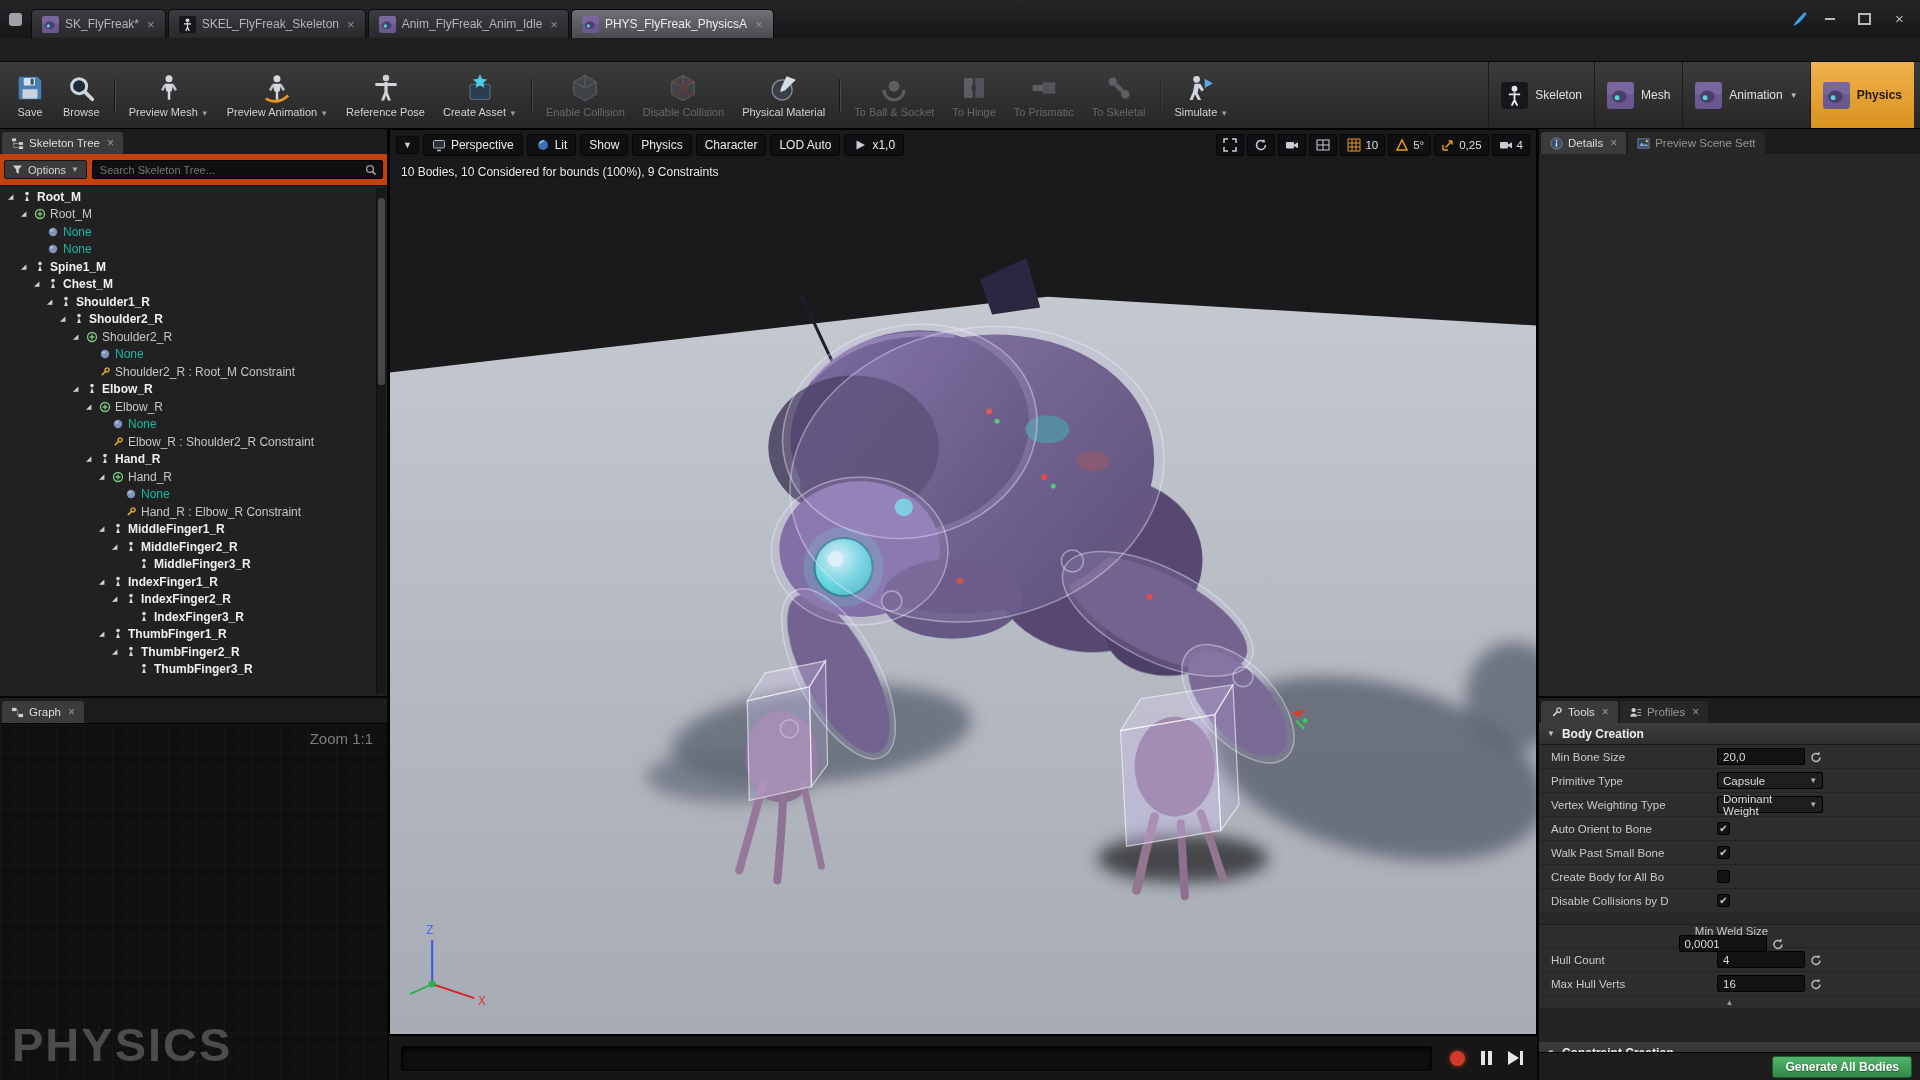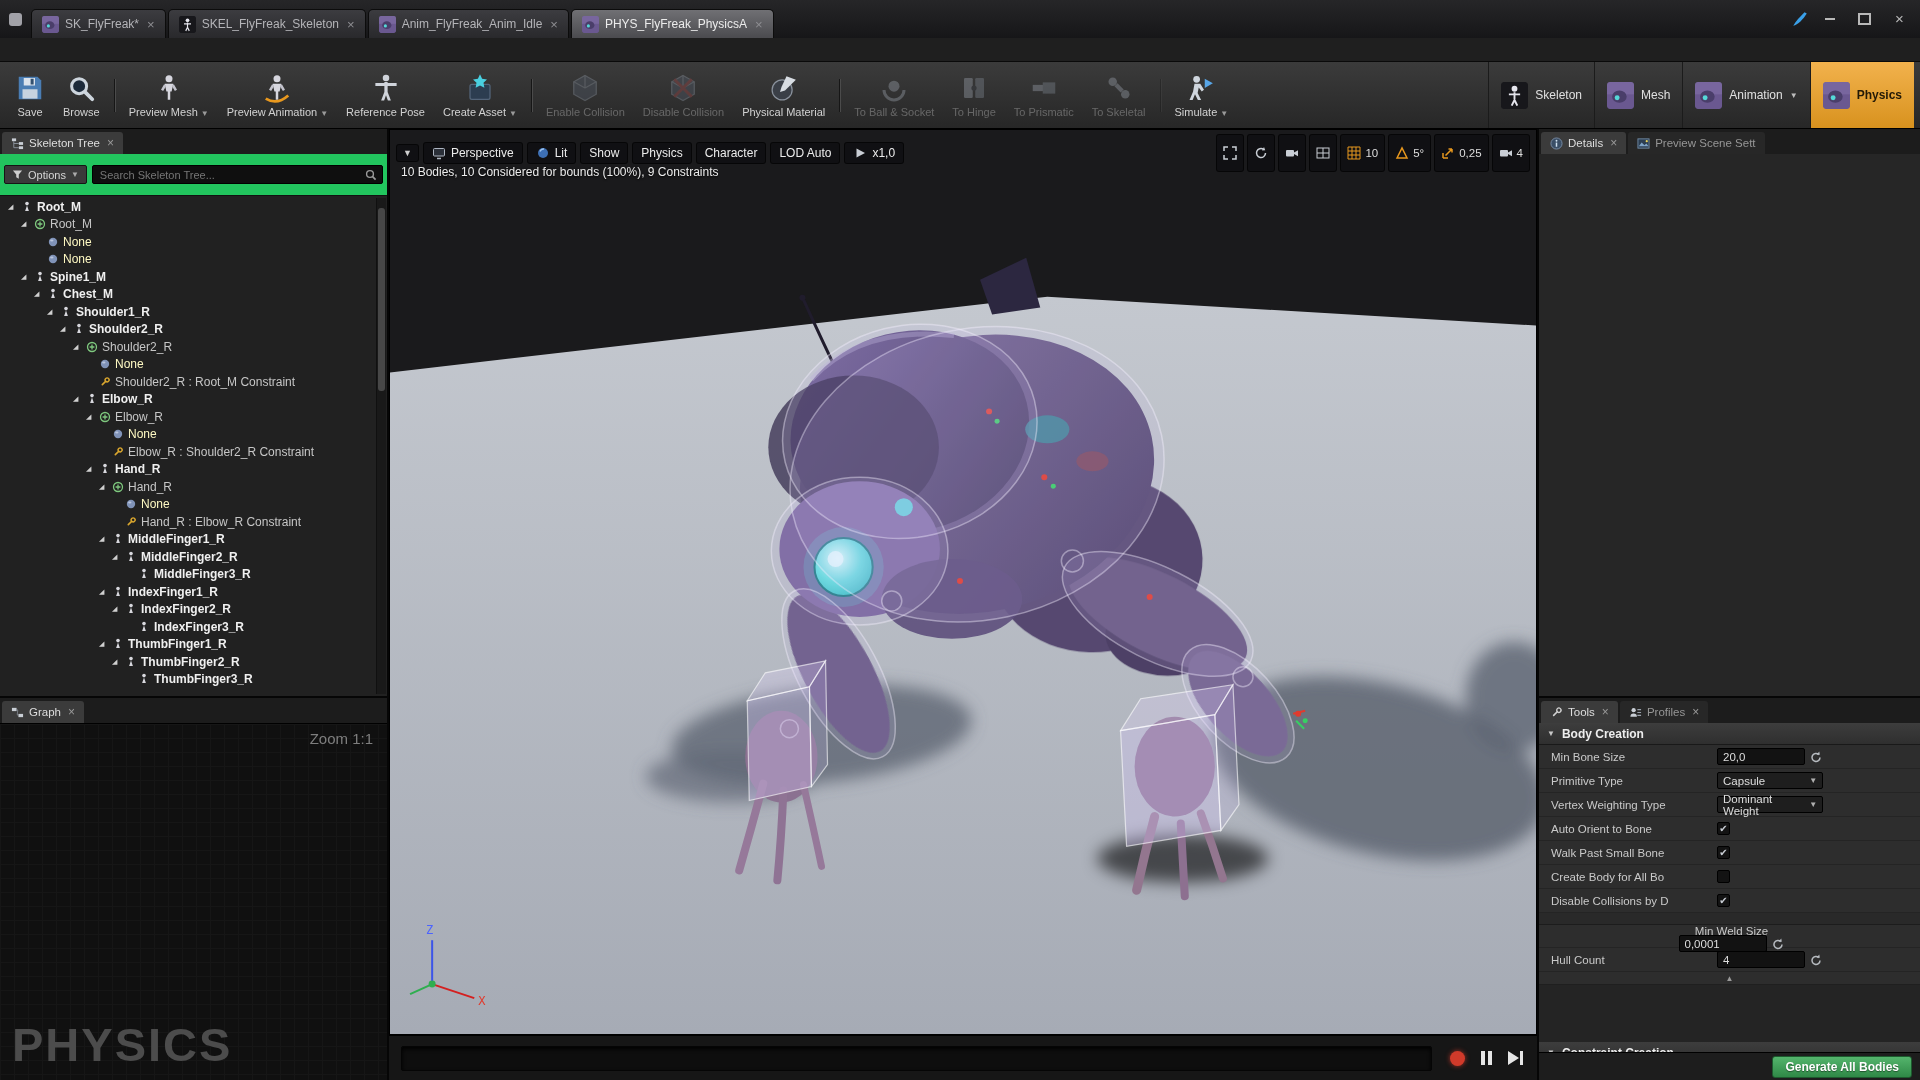--- a/index.html
+++ b/index.html
@@ -61,42 +61,42 @@
 
   .ptabs{height:25px;background:#1c1c1c;display:flex;align-items:flex-end;padding:0 2px;gap:2px;flex:0 0 auto;}
   .ptab{display:flex;align-items:center;gap:5px;background:#3b3b3b;color:#dedede;padding:3px 9px;height:22px;
     border-radius:3px 3px 0 0;font-size:11.5px;white-space:nowrap;overflow:hidden;max-width:170px;}
   .ptab.inactive{background:#272727;color:#969696;margin-top:15px;}
   .ptab .pticon{width:13px;height:13px;flex:0 0 auto;display:inline-flex;}
   .ptab .pticon svg{width:100%;height:100%;}
   .ptab .pclose{color:#9a9a9a;font-size:12px;margin-left:2px;}
 
   
-  .options-row{height:42px;display:flex;align-items:center;gap:5px;background:#22c55e;border-bottom:1px solid #121212;padding:0 4px;flex:0 0 auto;}
+  .options-row{height:32px;display:flex;align-items:center;gap:5px;background:#c2410c;border-bottom:1px solid #121212;padding:0 4px;flex:0 0 auto;}
   .options-btn{display:flex;align-items:center;gap:5px;height:19px;padding:0 7px;background:#3a3a3a;border:1px solid #151515;border-radius:2px;font-size:11px;color:#d6d6d6;}
   .options-btn .oicon{width:11px;height:11px;display:inline-flex;}
   .options-btn .oicon svg{width:100%;height:100%;}
   .odd{font-size:8px;color:#aaa;}
   .search-box{flex:1;display:flex;align-items:center;gap:4px;height:19px;background:#0f0f0f;border:1px solid #000;border-radius:2px;padding:0 5px;}
   .search-box input{flex:1;min-width:0;background:transparent;border:none;outline:none;color:#c2c2c2;font:11px "Liberation Sans",sans-serif;}
   .search-box input::placeholder{color:#767676;}
   .search-box .sicon{width:12px;height:12px;display:inline-flex;}
   .search-box .sicon svg{width:100%;height:100%;}
   .tree{flex:1;position:relative;background:#212121;overflow:hidden;padding:2px 12px 0 0;}
   .tree-row{height:17.5px;display:flex;align-items:center;gap:4px;padding-left:calc(8px + var(--ind,0)*13px);color:#c6c6c6;white-space:nowrap;}
   .tree-row.bold .lbl{color:#f0f0f0;font-weight:bold;}
   .tree-row .exp{width:9px;font-size:7px;color:#d0d0d0;visibility:hidden;flex:0 0 auto;}
   .tree-row.expander .exp{visibility:visible;}
   .ti{width:12px;height:12px;display:none;flex:0 0 auto;}
   .ti svg{width:100%;height:100%;display:block;}
   .type-bone .ti-bone{display:inline-flex;}
   .type-body .ti-body{display:inline-flex;}
   .type-shape .ti-shape{display:inline-flex;}
   .type-constraint .ti-constraint{display:inline-flex;}
-  .type-shape .lbl{color:#fef9c3;}
+  .type-shape .lbl{color:#14b8a6;}
   .scrollbar{position:absolute;top:2px;right:1px;bottom:2px;width:10px;background:#191919;border-left:1px solid #101010;}
   .scroll-thumb{position:absolute;top:2%;height:37%;left:1px;right:1px;background:#474747;border-radius:3px;}
 
   
   .graph-canvas{flex:1;position:relative;margin:0;background:#101010;border-top:1px solid #000;
     background-image:
       linear-gradient(#161616 1px,transparent 1px),linear-gradient(90deg,#161616 1px,transparent 1px),
       linear-gradient(#1d1d1d 1px,transparent 1px),linear-gradient(90deg,#1d1d1d 1px,transparent 1px);
     background-size:14px 14px,14px 14px,70px 70px,70px 70px;}
   .zoom-label{position:absolute;top:6px;right:14px;color:#7e7e7e;font-size:15px;font-weight:normal;}
@@ -109,21 +109,21 @@
   .vp-toolbar{position:absolute;left:7px;right:7px;top:5px;display:flex;align-items:center;gap:4px;}
   .vbtn{display:flex;align-items:center;gap:5px;background:rgba(14,14,17,.78);border:1px solid rgba(0,0,0,.55);
     border-radius:3px;padding:3px 8px;color:#ebebeb;font-size:12px;white-space:nowrap;}
   .vbtn .vicon{width:14px;height:14px;display:inline-flex;}
   .vbtn .vicon svg{width:100%;height:100%;}
   .vbtn .vicon:empty{display:none;}
   .vbtn-dd{padding:3px 6px;font-size:9px;color:#cfcfcf;}
   .vp-left{display:flex;gap:4px;}
   .vp-right{margin-left:auto;display:flex;gap:3px;}
   .vctl{display:flex;align-items:center;gap:4px;background:rgba(14,14,17,.78);border:1px solid rgba(0,0,0,.55);
-    border-radius:3px;padding:11px 6px;color:#dedede;font-size:11.5px;}
+    border-radius:3px;padding:3px 6px;color:#dedede;font-size:11.5px;}
   .vctl .vicon{width:14px;height:14px;display:inline-flex;}
   .vctl .vicon svg{width:100%;height:100%;}
   .vctl .vval:empty{display:none;}
   .vp-info{position:absolute;left:12px;top:36px;color:#ececec;font-size:12px;text-shadow:0 1px 2px #000;}
   .vp-bottom{position:absolute;left:0;right:0;bottom:0;height:45px;background:#161616;border-top:1px solid #000;
     display:flex;align-items:center;gap:12px;padding:0 12px;}
   .scrub{flex:1;height:25px;background:#0e0e0e;border:1px solid #050505;border-radius:2px;box-shadow:inset 0 2px 4px #000;}
   .playback{display:flex;align-items:center;gap:16px;padding:0 6px;}
   .pb-record{width:15px;height:15px;border-radius:50%;background:#d13a2a;box-shadow:0 0 5px rgba(209,58,42,.8);}
   .pb-pause{width:4px;height:14px;background:#e6e6e6;box-shadow:7px 0 0 #e6e6e6;margin-right:7px;}
@@ -1203,20 +1203,35 @@
                   <span class="reset">
                     <svg viewBox="0 0 14 14">
                       <path d="M11 7.5a4 4 0 1 1-1.2-2.9" fill="none" stroke="#cfd4da" stroke-width="1.5"></path>
                       <path d="M10.3 1.6l.5 3.2-3.2-.4z" fill="#cfd4da"></path>
                     </svg>
                   </span>
                 </span>
 
               </span>
             </div>
+            <div class="prop-row control-input">
+              <span class="plabel">Max Hull Verts</span>
+              <span class="pctl">
+                <span class="ctl ctl-input">
+                  <span class="val">16</span>
+                  <span class="reset">
+                    <svg viewBox="0 0 14 14">
+                      <path d="M11 7.5a4 4 0 1 1-1.2-2.9" fill="none" stroke="#cfd4da" stroke-width="1.5"></path>
+                      <path d="M10.3 1.6l.5 3.2-3.2-.4z" fill="#cfd4da"></path>
+                    </svg>
+                  </span>
+                </span>
+
+              </span>
+            </div>
           </div>
 
         <div class="adv-toggle">▲</div>
 
         <div class="section-header constraint-header">
           <span class="sh-arrow">▼</span>
           <span>Constraint Creation</span>
         </div>
 
         <div class="bottom-bar">

